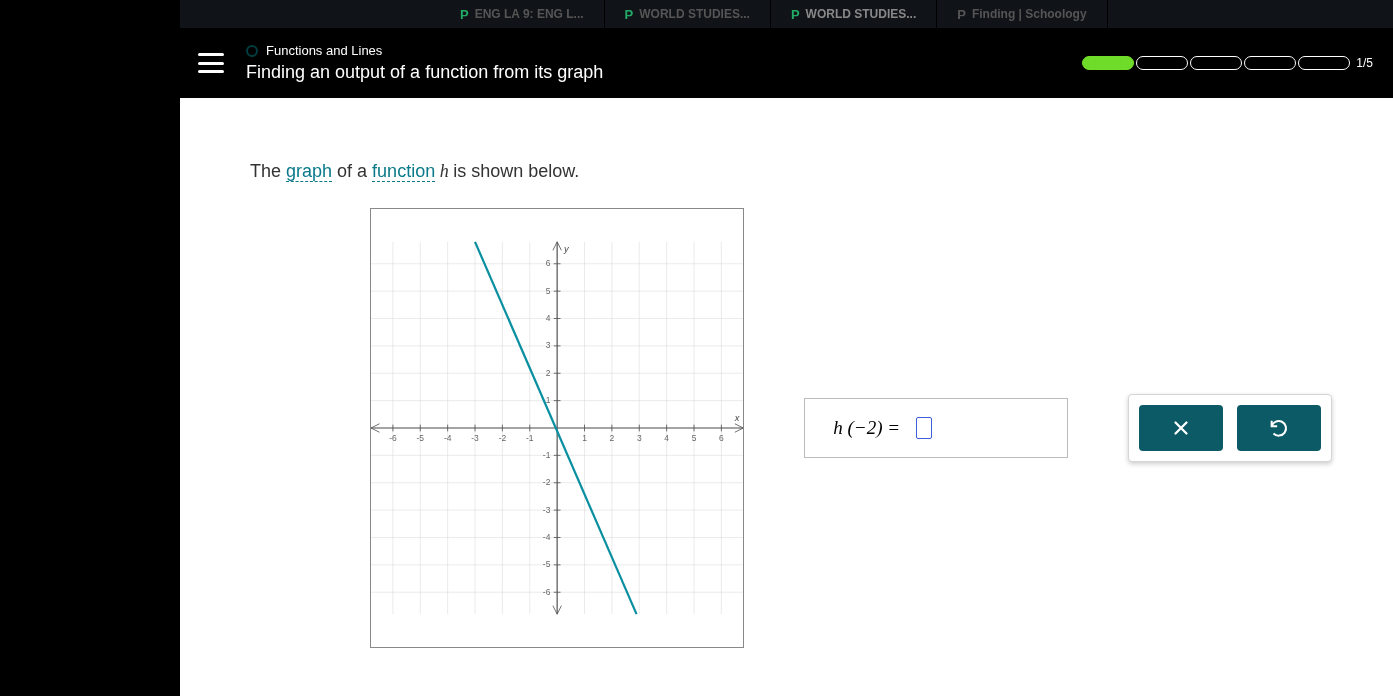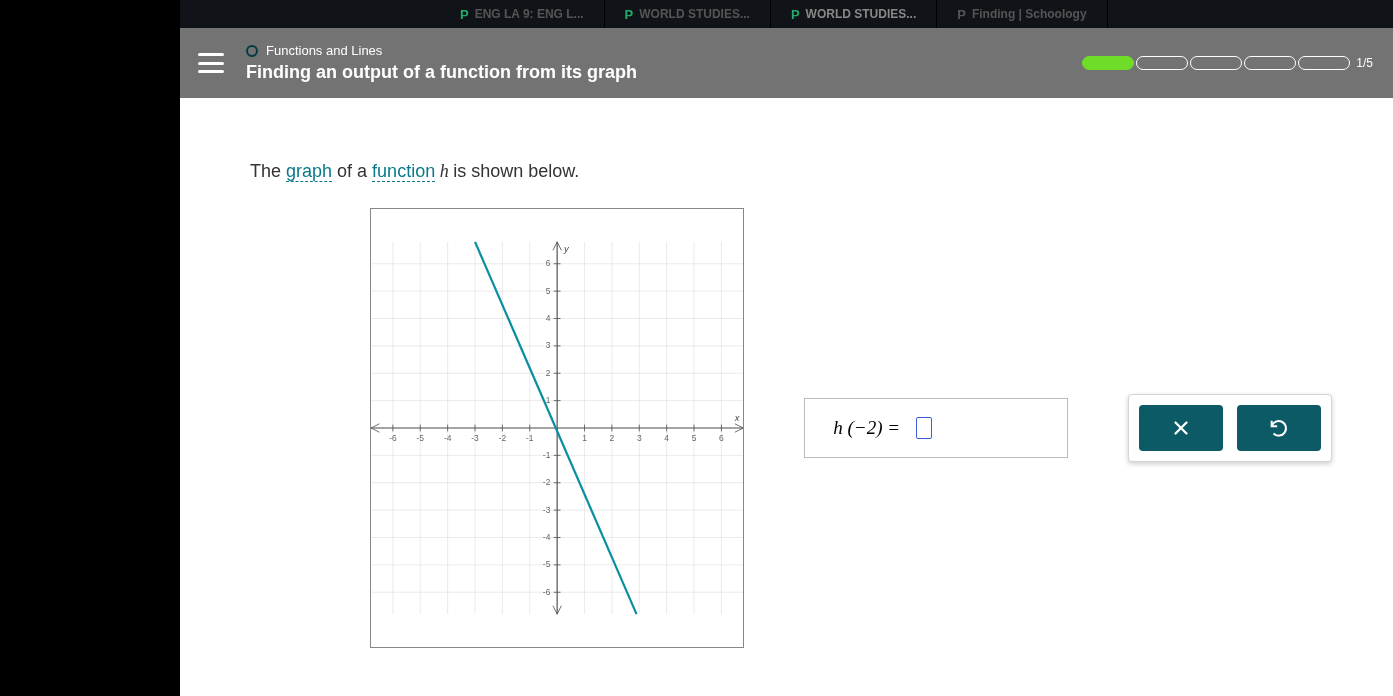--- a/index.html
+++ b/index.html
@@ -38,39 +38,39 @@
     align-items: center;
     gap: 6px;
     border-right: 1px solid #000;
     white-space: nowrap;
     cursor: pointer;
   }
   .tab .p-icon { color: #2a6; font-weight: 900; font-size: 13px; }
   .tab.dim { color: #555; }
   
   .teal-header {
-    background: #737373;
+    background: #000000;
     height: 70px;
     display: flex;
     align-items: center;
     padding: 0 18px;
     color: #fff;
     gap: 22px;
     position: relative;
   }
   .hamburger {
     width: 26px; height: 20px;
     display: flex; flex-direction: column; justify-content: space-between;
     cursor: pointer;
   }
   .hamburger span { height: 3px; background: #fff; border-radius: 2px; }
   .header-text { flex: 1; }
   .crumb { font-size: 13px; display: flex; align-items: center; gap: 8px; margin-bottom: 4px; }
   .crumb .dot { width: 12px; height: 12px; border: 2px solid #033c40; border-radius: 50%; }
-  .lesson-title { font-size: 18px; font-weight: 700; }
+  .lesson-title { font-size: 18px; font-weight: 400; }
   .progress-wrap { display: flex; align-items: center; gap: 2px; margin-right: 2px; }
   .prog-seg {
     width: 52px; height: 14px;
     border: 1px solid #fff;
     border-radius: 7px;
     background: transparent;
   }
   .prog-seg.done { background: #6fdc2a; border-color: #6fdc2a; }
   .prog-label { font-size: 12px; margin-left: 4px; }
   

